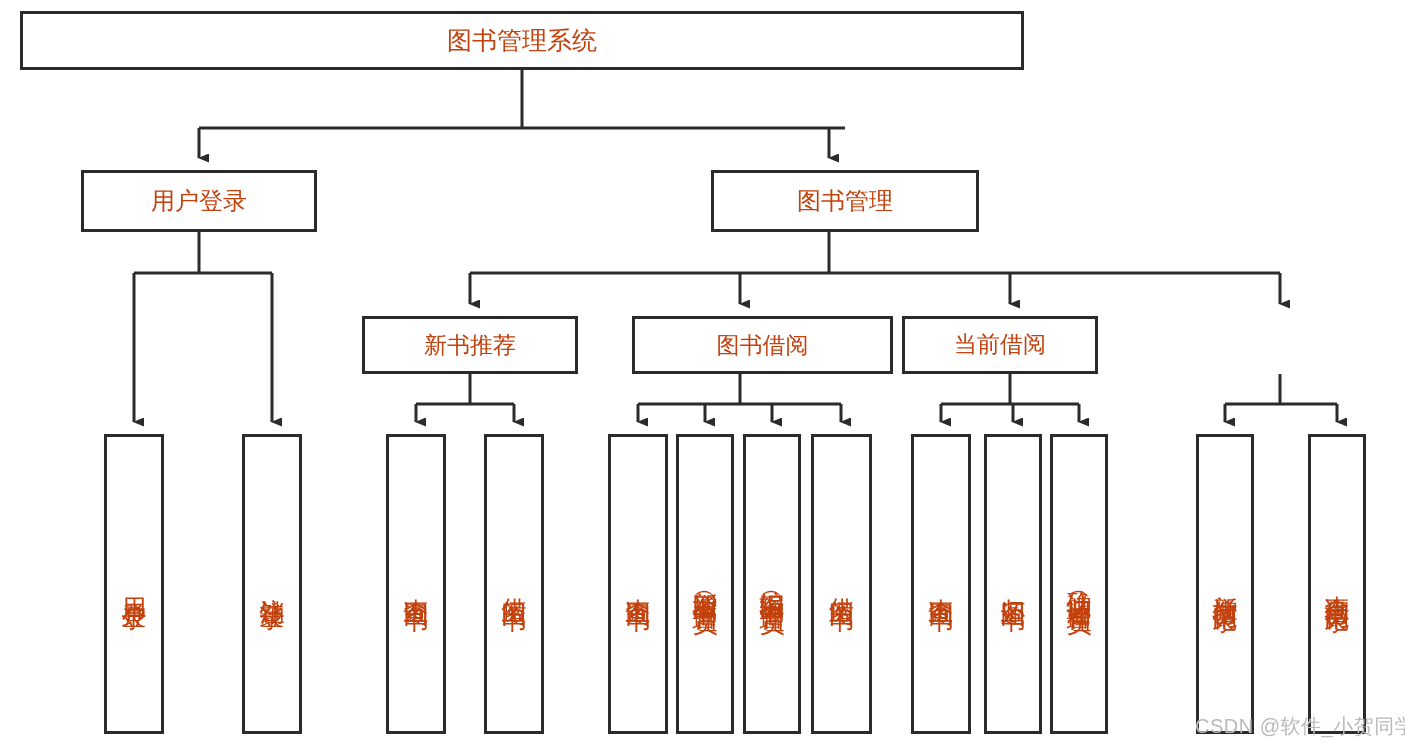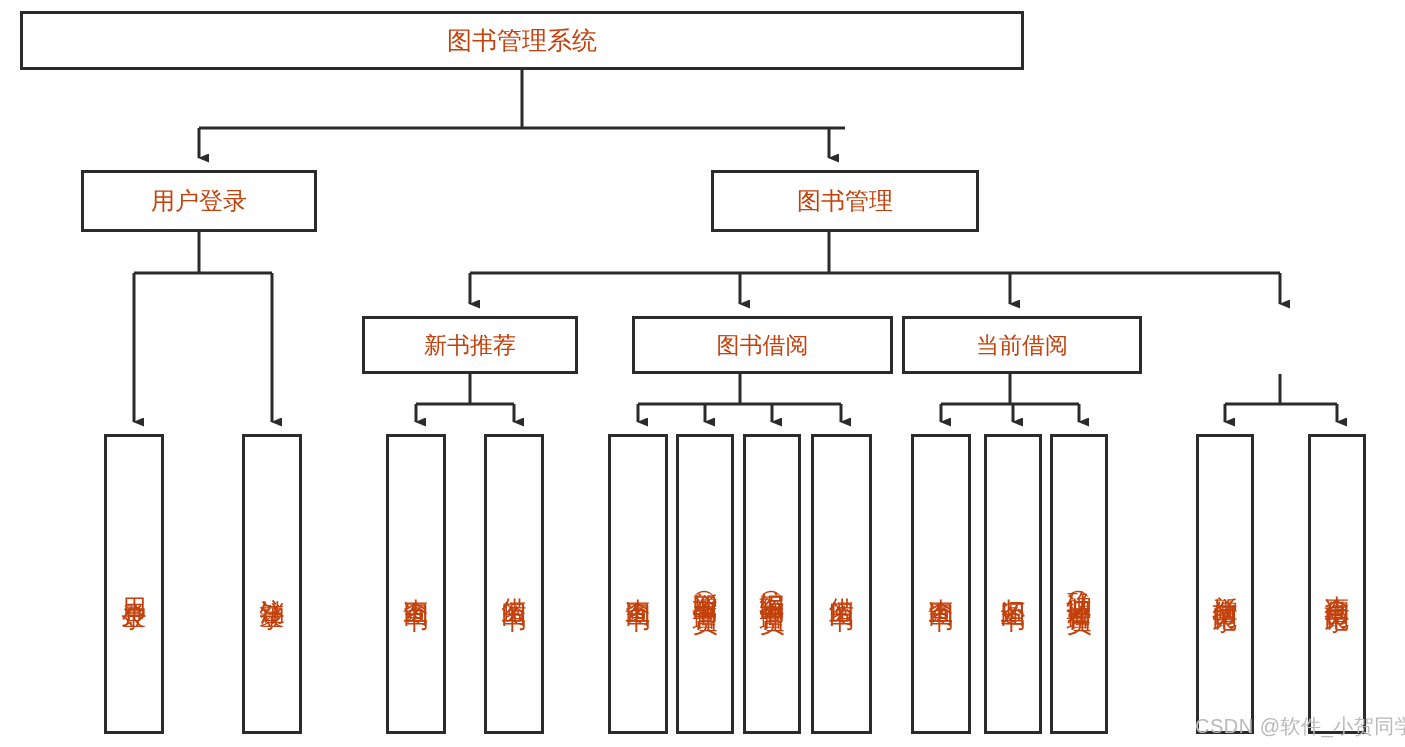--- a/index.html
+++ b/index.html
@@ -125,21 +125,21 @@
   <div class="node lvl1" style="left:711px; top:170px; width:268px; height:62px;">
     <span class="node-label">图书管理</span>
   </div>
 
   <div class="node lvl2" style="left:362px; top:316px; width:216px; height:58px;">
     <span class="node-label">新书推荐</span>
   </div>
   <div class="node lvl2" style="left:632px; top:316px; width:261px; height:58px;">
     <span class="node-label">图书借阅</span>
   </div>
-  <div class="node lvl2" style="left:902px; top:316px; width:240px; height:58px;">
+  <div class="node lvl2" style="left:902px; top:316px; width:196px; height:58px;font-family:Liberation Serif, serif;">
     <span class="node-label">当前借阅</span>
   </div>
 
   <div class="node leaf" style="left:104px; top:434px; width:60px; height:300px;">
     <span class="node-label">用户登录</span>
   </div>
   <div class="node leaf" style="left:242px; top:434px; width:60px; height:300px;">
     <span class="node-label">注销登录</span>
   </div>
 

